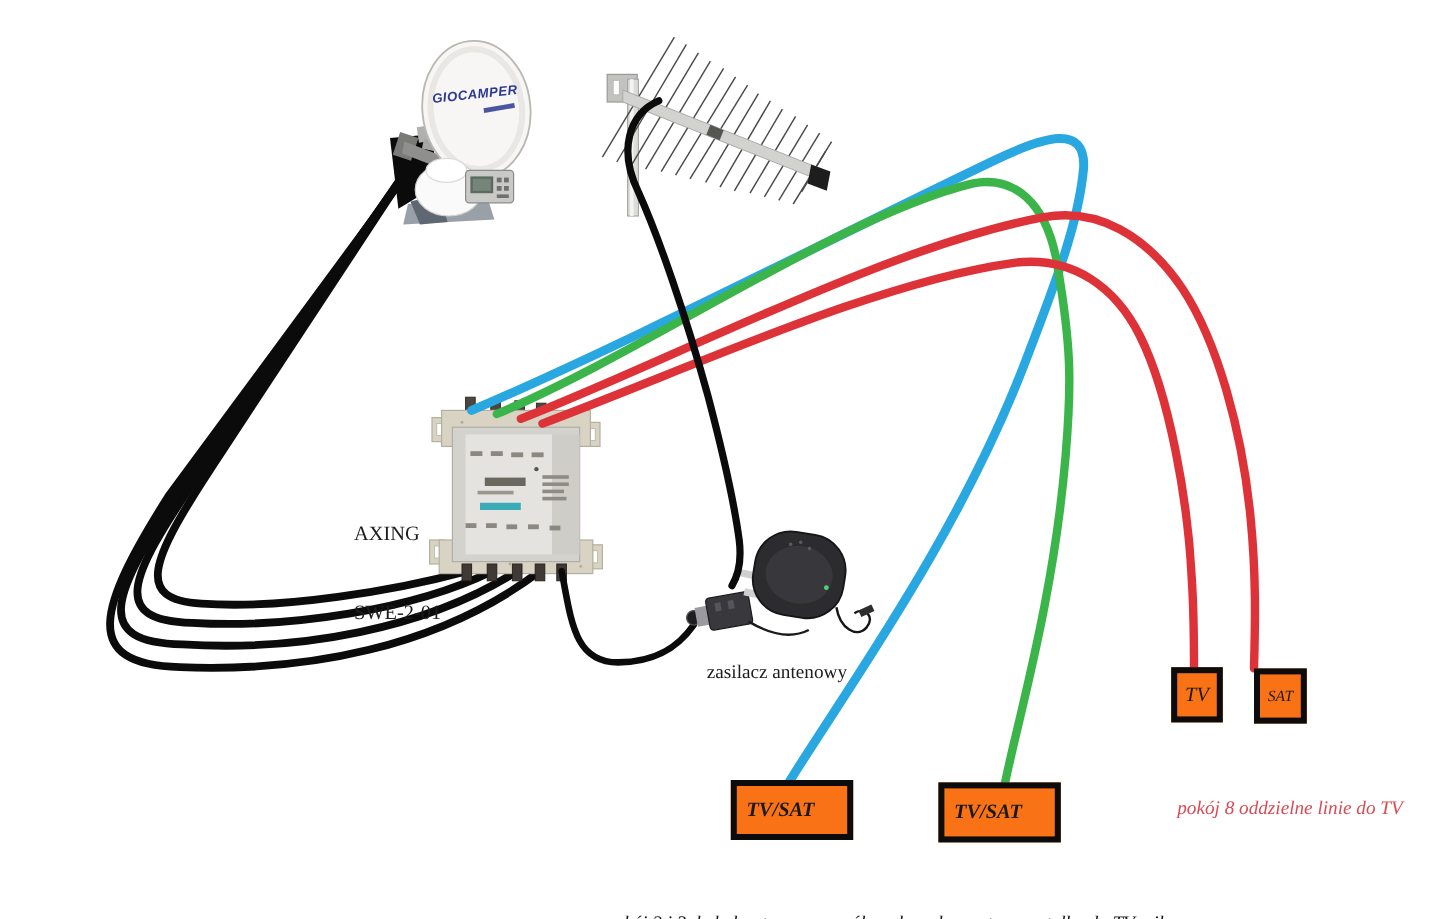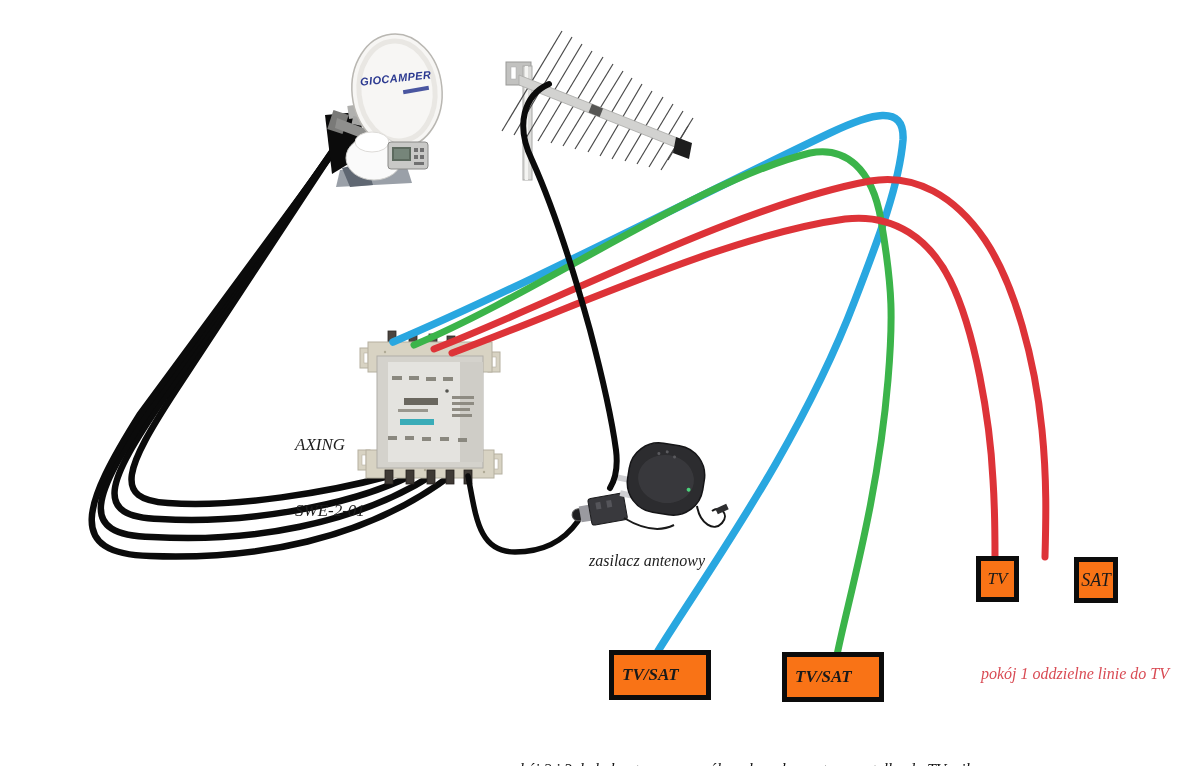--- a/index.html
+++ b/index.html
@@ -1,36 +1,36 @@
 <!DOCTYPE html>
 <html><head>
 <meta charset="utf-8">
 <style>
   html,body{margin:0;padding:0;background:#ffffff;}
   .canvas{
     position:relative;width:1200px;height:766px;background:#ffffff;overflow:hidden;
     font-family:"Liberation Serif",serif;
   }
   .canvas svg{position:absolute;left:0;top:0;z-index:1;}
-  .lbl{position:absolute;z-index:2;font-style:italic;color:#1d1d1d;white-space:pre;}
+  .lbl{position:absolute;z-index:2;color:#1d1d1d;white-space:pre;}
   .lbl-multiswitch{left:295px;top:390px;font-size:17px;line-height:22px;}
   .lbl-psu{left:589px;top:552px;font-size:16px;text-align:right;}
   .note{position:absolute;z-index:2;font-style:italic;white-space:pre;}
   .note-black{left:504px;top:717px;font-size:16px;line-height:21px;color:#151515;}
   .note-red{left:981px;top:621px;font-size:16px;line-height:21px;color:#d94b54;}
   .outlet{
     position:absolute;z-index:2;background:#f97316;border:5px solid #0c0c0c;
     font-style:italic;font-size:17px;color:#1a1a1a;display:flex;align-items:center;
   }
   .outlet-wide{width:84px;height:40px;padding-left:8px;font-weight:bold;}
   .outlet-small{justify-content:center;padding-left:0;}
   .outlet-blue{left:609px;top:650px;}
   .outlet-green{left:782px;top:652px;}
   .outlet-tv{left:976px;top:556px;width:33px;height:36px;}
-  .outlet-sat{left:1074px;top:557px;width:34px;height:36px;font-size:18px;}
+  .outlet-sat{left:1045px;top:557px;width:34px;height:36px;font-size:13px;}
 </style>
 </head>
 <body>
 
 <div class="canvas">
 
 <svg width="1200" height="766" viewBox="0 0 1200 766">
 
   <g fill="none" stroke="#0b0b0b" stroke-width="6.5" stroke-linecap="round">
     <path d="M 353,121 L 176,390 C 125,468 112,500 168,503 C 235,508 330,492 389,476" stroke="#0b0b0b"></path>
@@ -208,21 +208,21 @@
   <span>TV/SAT</span>
 </div>
 <div class="outlet outlet-small outlet-tv">
   <span>TV</span>
 </div>
 <div class="outlet outlet-small outlet-sat">
   <span>SAT</span>
 </div>
 
 <div class="note note-red">
-  <div>pokój 1 oddzielne linie do TV</div>
+  <div>pokój 8 oddzielne linie do TV</div>
   
 </div>
 
 <div class="note note-black">
   <div>pokój 2 i 3  kabel antenowy wspólny ale wykorzystywany tylko do TV -siła</div>
   
 </div>
 
 </div>
 

